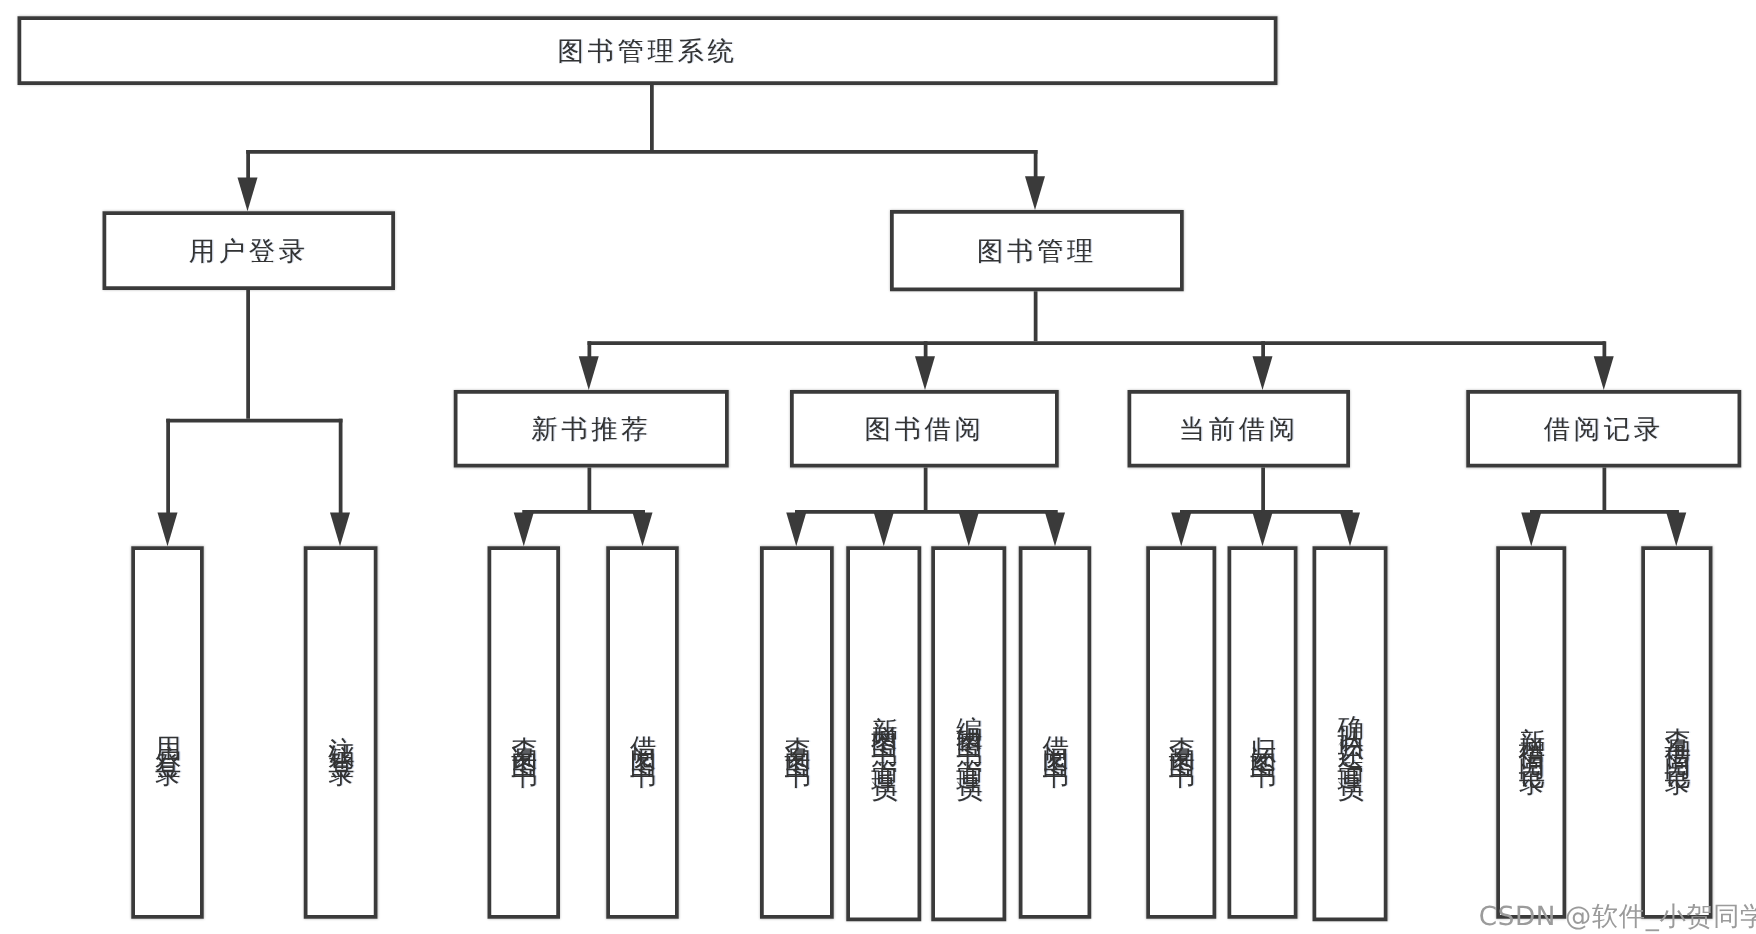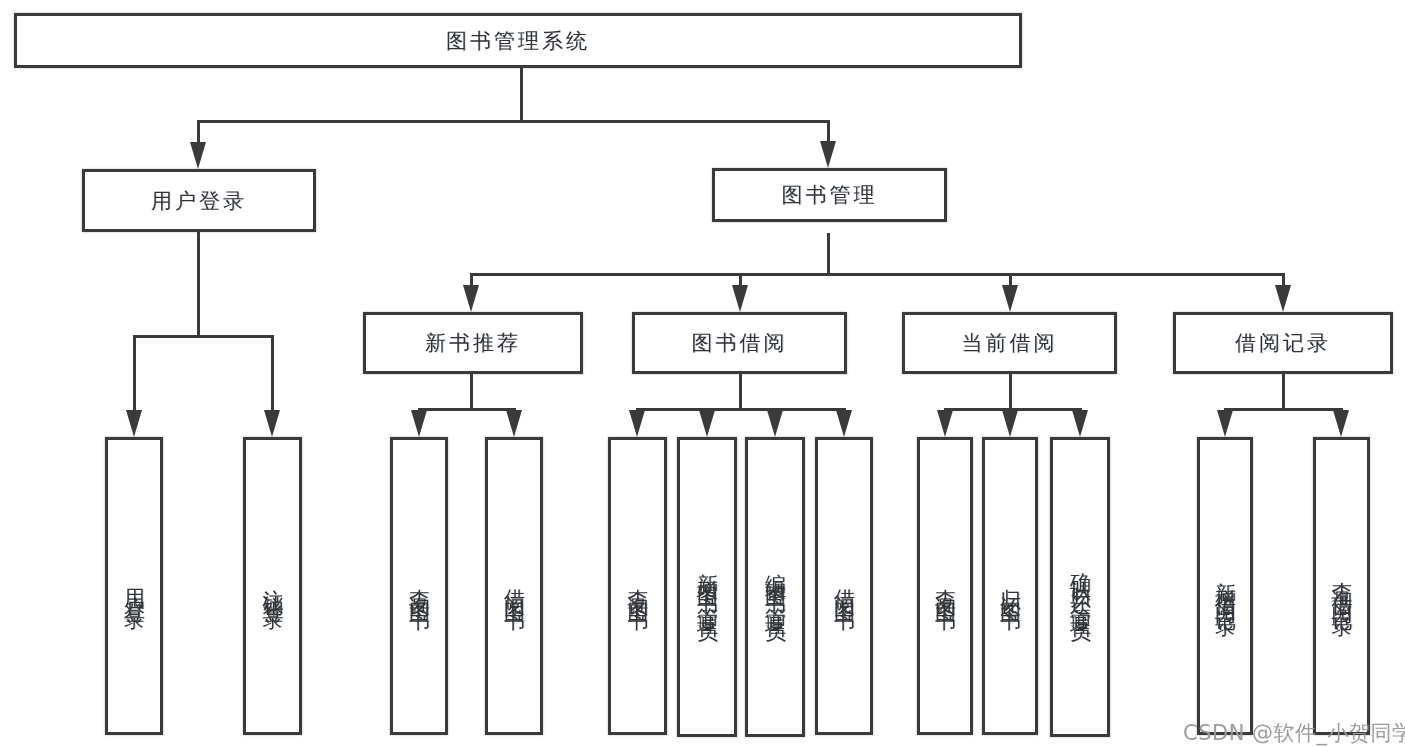--- a/index.html
+++ b/index.html
@@ -81,21 +81,21 @@
   <div class="line-v" style="left:520px; top:67px; height:53px;"></div>
   <div class="line-h" style="left:197px; top:120px; width:633px;"></div>
   <div class="line-v" style="left:197px; top:120px; height:25px;"></div>
   <div class="arrowhead" style="left:190px; top:142px;"></div>
   <div class="line-v" style="left:827px; top:120px; height:24px;"></div>
   <div class="arrowhead" style="left:820px; top:141px;"></div>
 
   <div class="box" style="left:82px; top:169px; width:234px; height:63px;">
     <span class="hlabel">用户登录</span>
   </div>
-  <div class="box" style="left:712px; top:168px; width:235px; height:54px;">
+  <div class="box" style="left:712px; top:168px; width:235px; height:65px;">
     <span class="hlabel">图书管理</span>
   </div>
 
   <div class="line-v" style="left:197px; top:232px; height:103px;"></div>
   <div class="line-h" style="left:133px; top:335px; width:141px;"></div>
   <div class="line-v" style="left:133px; top:335px; height:77px;"></div>
   <div class="arrowhead" style="left:126px; top:410px;"></div>
   <div class="line-v" style="left:271px; top:335px; height:77px;"></div>
   <div class="arrowhead" style="left:264px; top:410px;"></div>
 
@@ -109,21 +109,21 @@
   <div class="arrowhead" style="left:1002px; top:285px;"></div>
   <div class="line-v" style="left:1282px; top:273px; height:14px;"></div>
   <div class="arrowhead" style="left:1275px; top:285px;"></div>
 
   <div class="box" style="left:363px; top:312px; width:220px; height:62px;">
     <span class="hlabel">新书推荐</span>
   </div>
   <div class="box" style="left:632px; top:312px; width:215px; height:62px;">
     <span class="hlabel">图书借阅</span>
   </div>
-  <div class="box" style="left:902px; top:312px; width:215px; height:62px;">
+  <div class="box" style="left:902px; top:312px; width:178px; height:62px;">
     <span class="hlabel">当前借阅</span>
   </div>
   <div class="box" style="left:1173px; top:312px; width:220px; height:62px;font-family:Liberation Mono, monospace;">
     <span class="hlabel">借阅记录</span>
   </div>
 
   <div class="line-v" style="left:470px; top:374px; height:34px;"></div>
   <div class="line-h" style="left:418px; top:408px; width:98px;"></div>
   <div class="line-v" style="left:418px; top:408px; height:6px;"></div>
   <div class="arrowhead" style="left:411px; top:410px;"></div>

